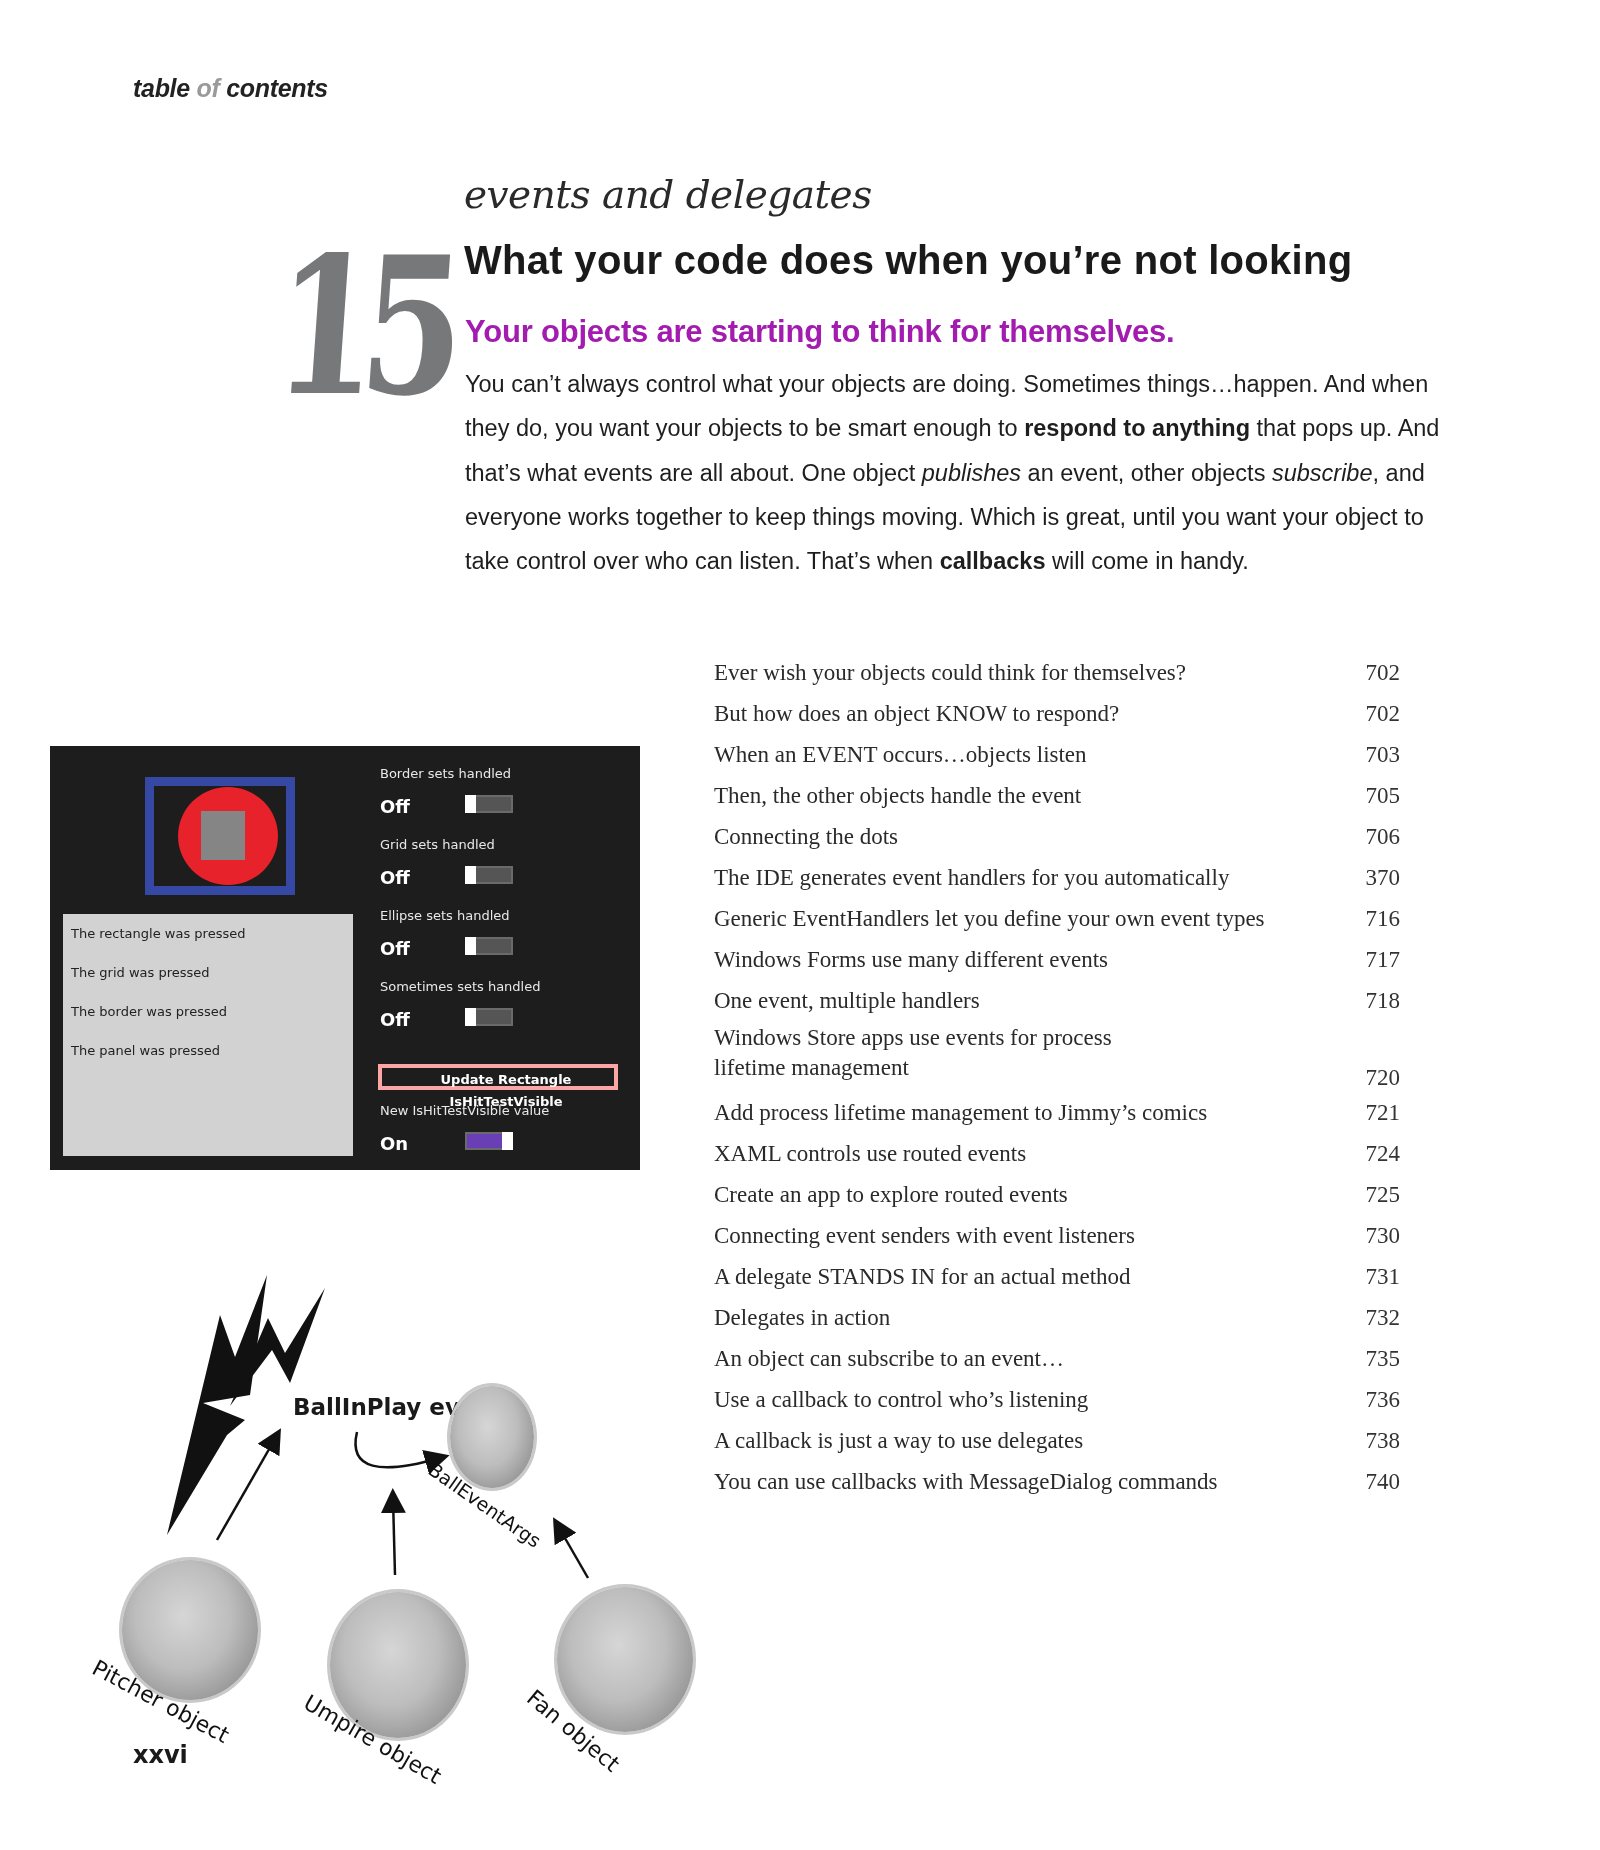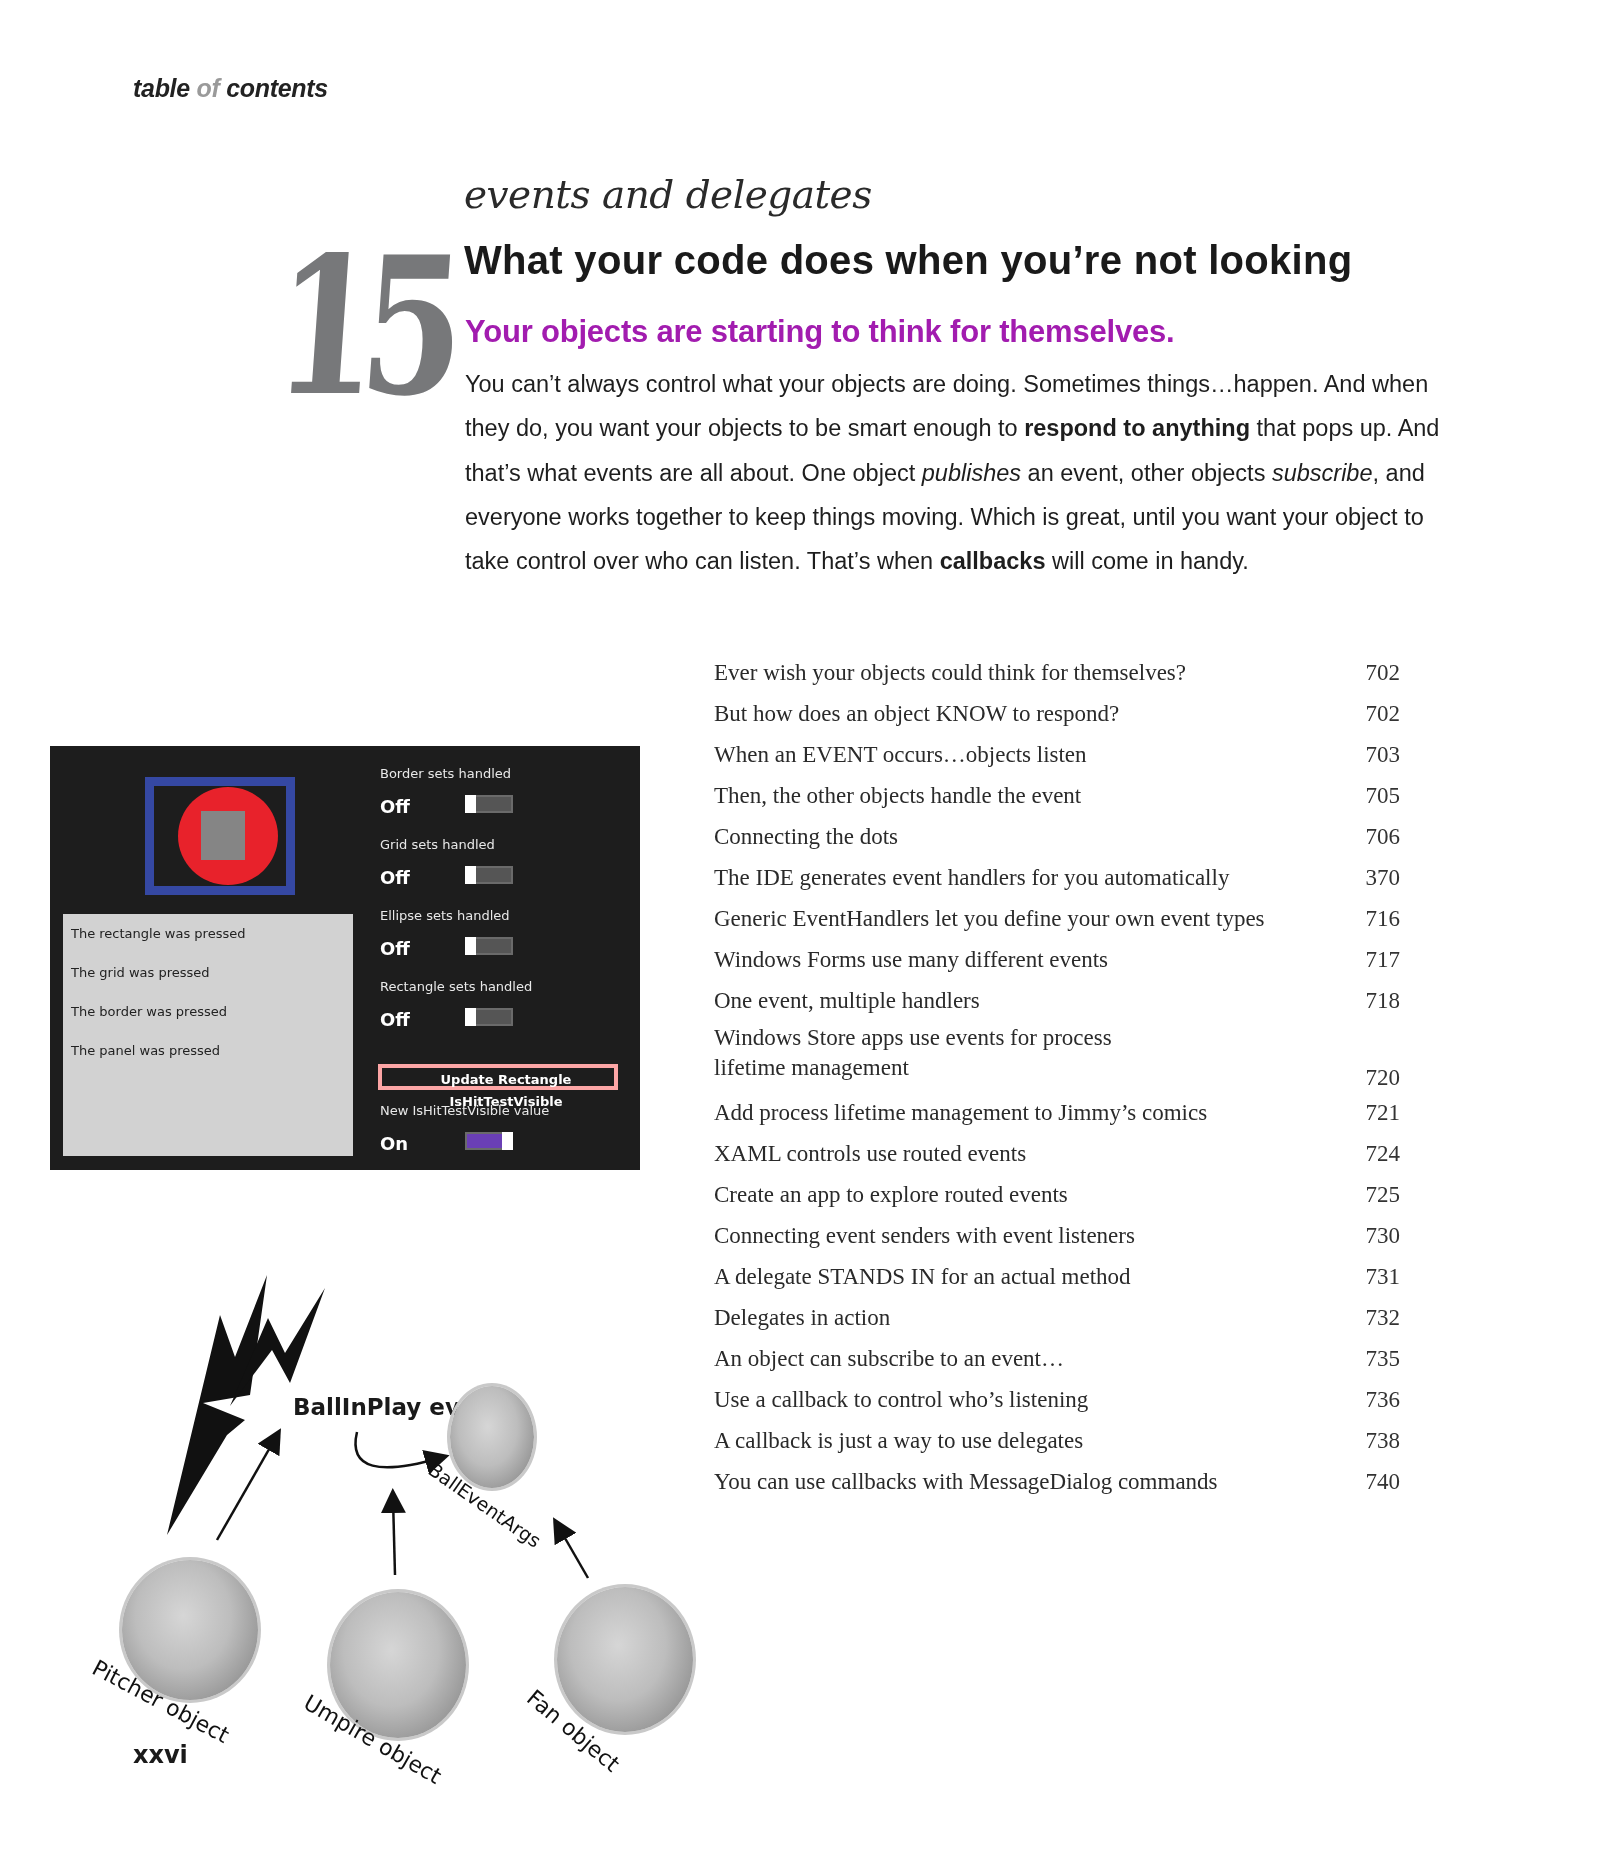--- a/index.html
+++ b/index.html
@@ -113,21 +113,21 @@
   <div class="toggle off" style="top:120px">
       <div class="knob"></div>
     </div>
 
   <div class="ctrl-label" style="top:162px">Ellipse sets handled</div>
   <div class="ctrl-state" style="top:192px">Off</div>
   <div class="toggle off" style="top:191px">
       <div class="knob"></div>
     </div>
 
-  <div class="ctrl-label" style="top:233px">Rectangle sets handled</div>
+  <div class="ctrl-label" style="top:233px">Sometimes sets handled</div>
   <div class="ctrl-state" style="top:263px">Off</div>
   <div class="toggle off" style="top:262px">
       <div class="knob"></div>
     </div>
 
   <button class="btn">Update Rectangle IsHitTestVisible</button>
 
   <div class="ctrl-label" style="top:357px">New IsHitTestVisible value</div>
   <div class="ctrl-state" style="top:387px">On</div>
   <div class="toggle on" style="top:386px">

